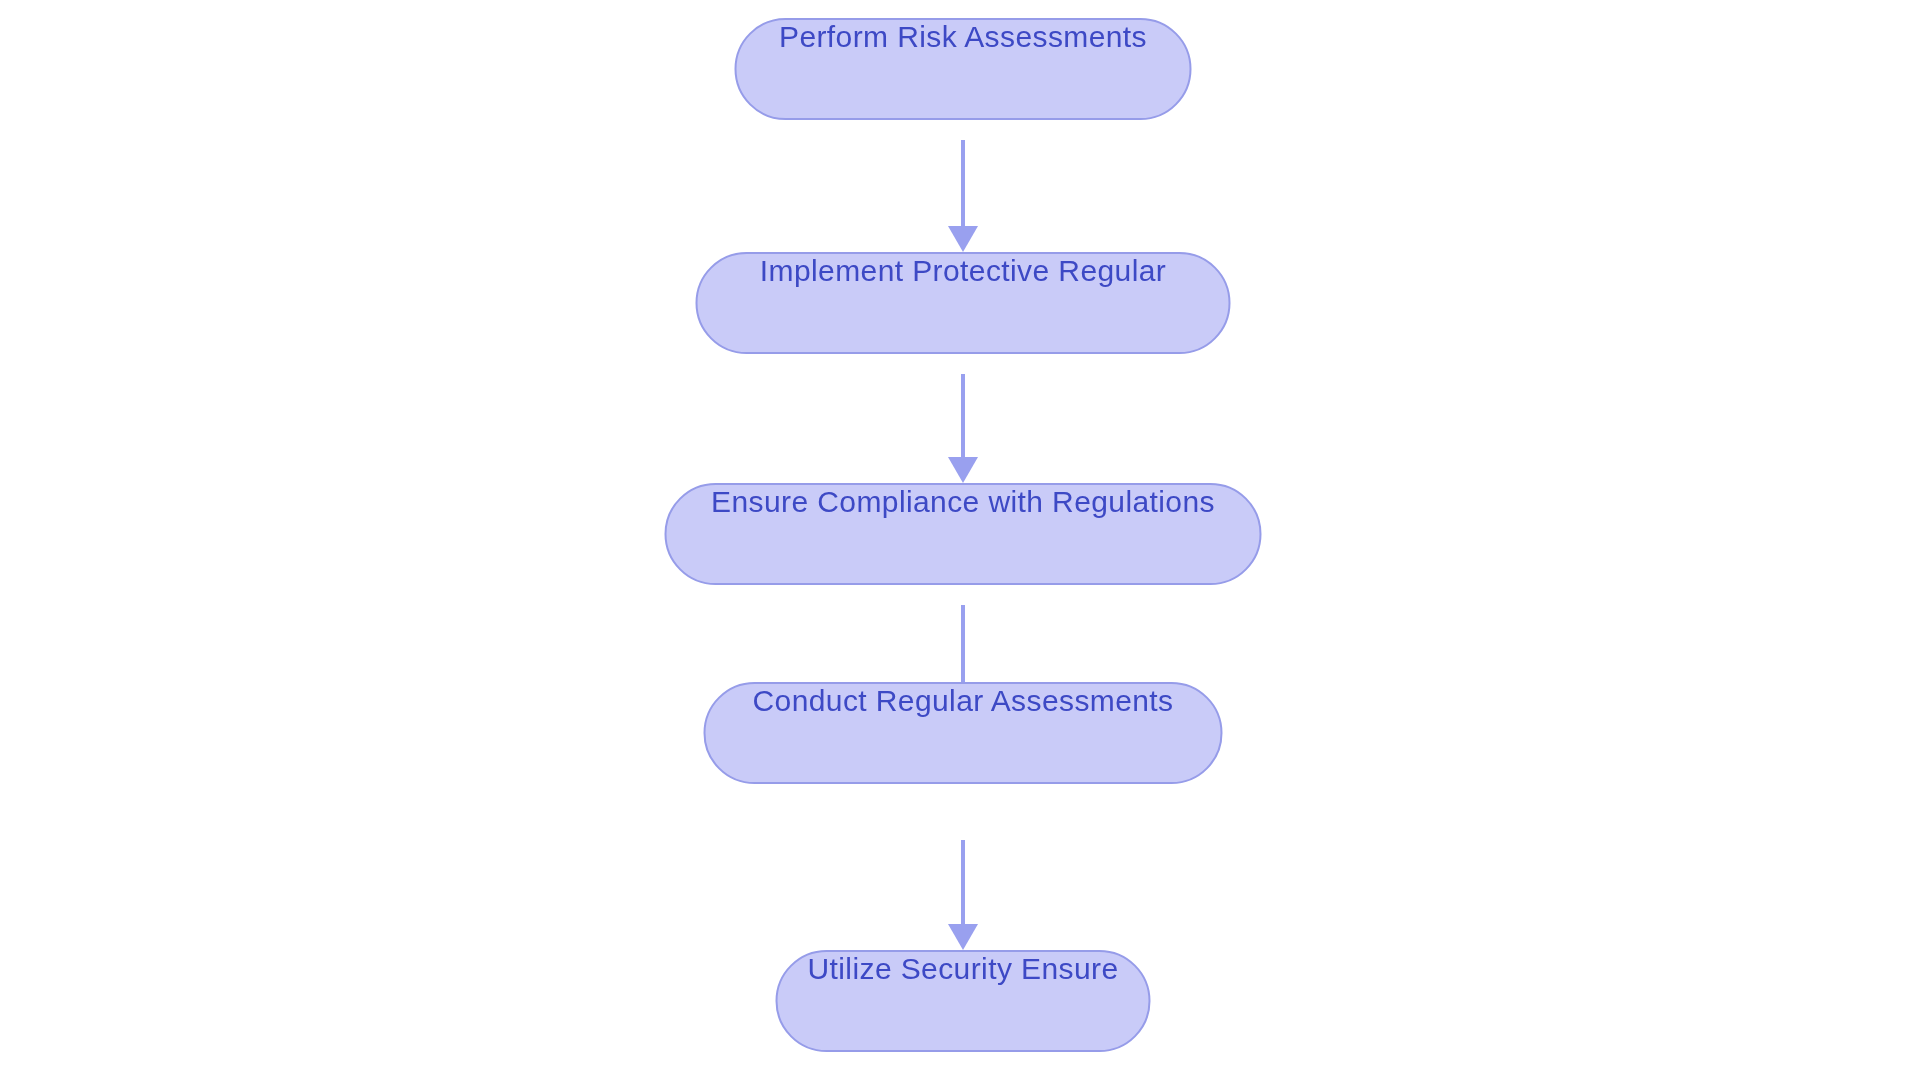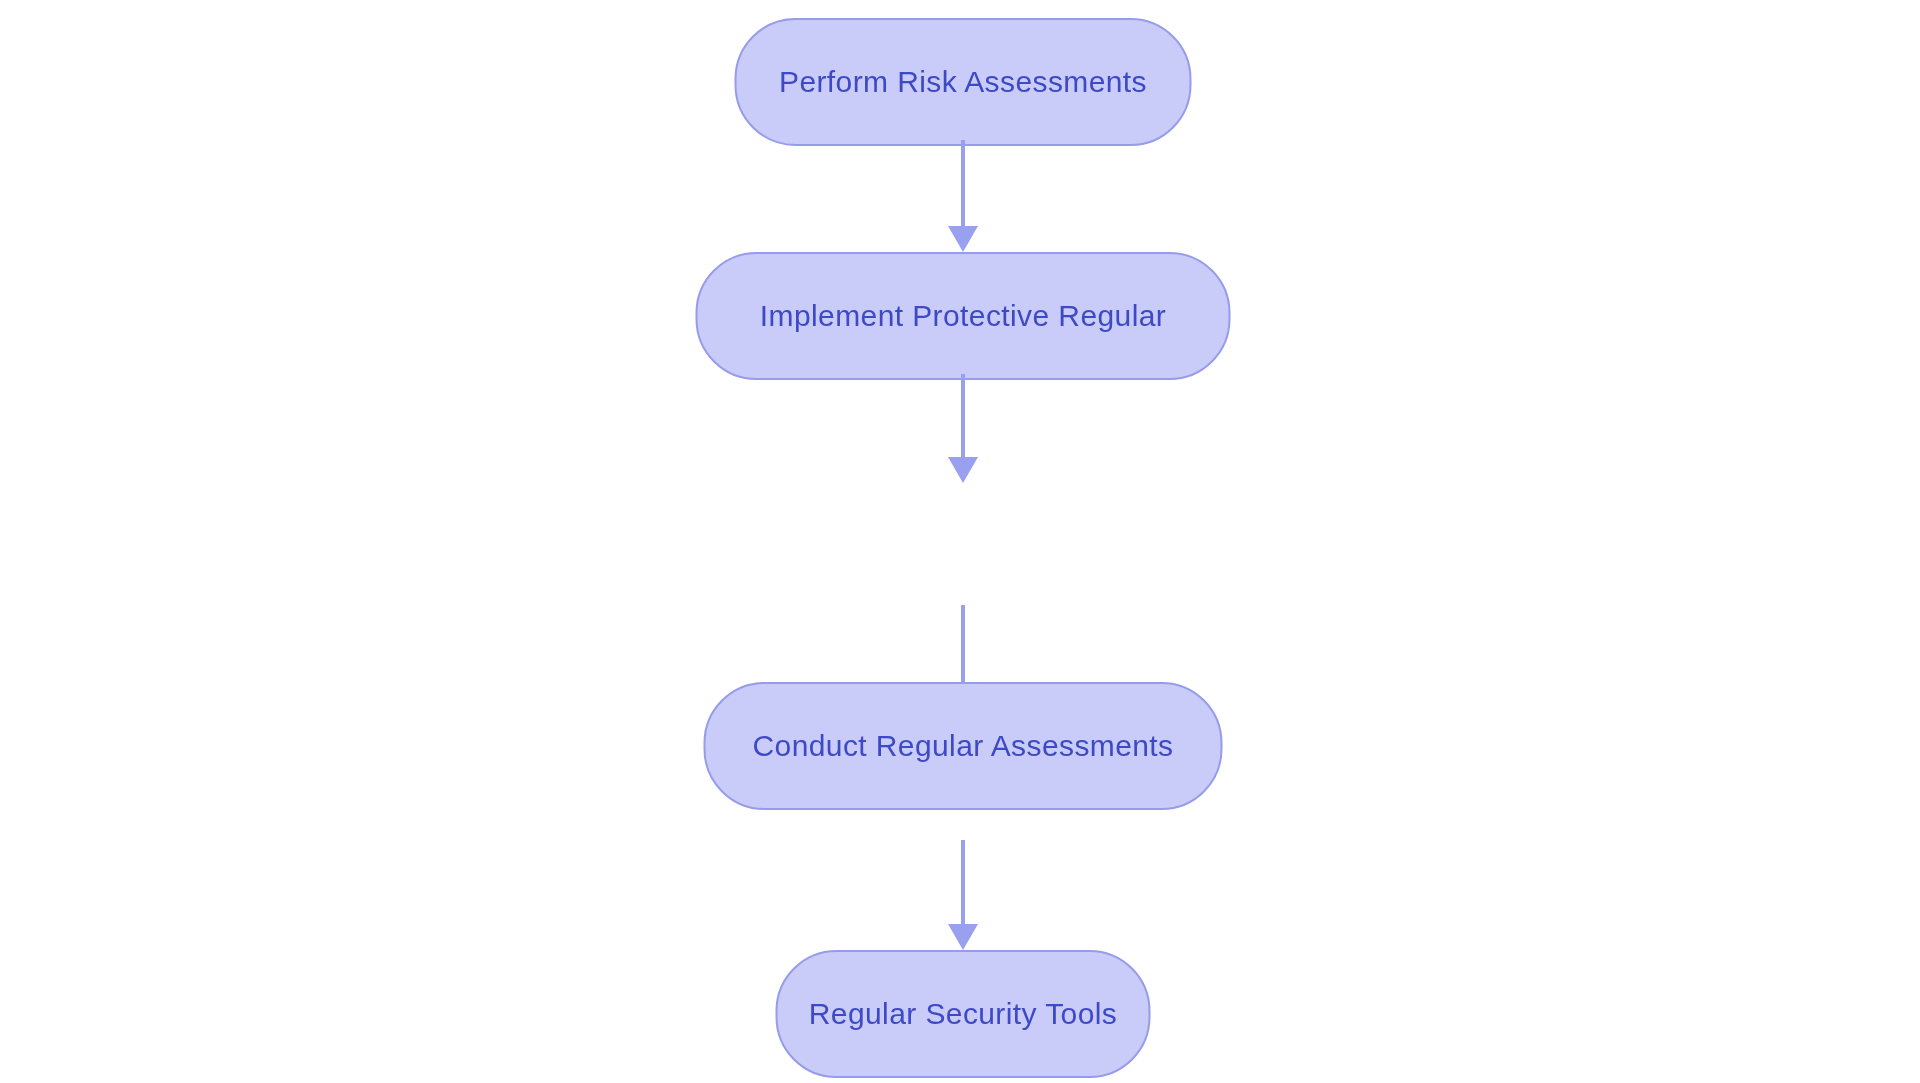--- a/index.html
+++ b/index.html
@@ -17,27 +17,26 @@
     position:relative;
     overflow:hidden;
   }
   .canvas{
     position:absolute;inset:0;
   }
   .node{
     position:absolute;
     left:963px;
     transform:translateX(-50%);
-    height:128px;
+    height:102px;
     border-radius:61px;
     background:var(--node-fill);
     border:2px solid var(--node-border);
     box-sizing:border-box;
     display:flex;
-    align-items:center;
     justify-content:center;
   }
   .node .label{
     color:var(--node-text);
     font-size:30px;
     letter-spacing:0.4px;
     white-space:nowrap;
   }
   .n1{top:18px;width:457px;}
   .n2{top:252px;width:535px;}
@@ -85,32 +84,35 @@
 
   <div class="node n2">
     <span class="label">Implement Protective Regular</span>
   </div>
 
   <div class="arrow a2">
     <div class="stem"></div>
     <div class="head"></div>
   </div>
 
+  <div class="node n3">
+    <span class="label">Ensure Compliance with Regulations</span>
+  </div>
 
   <div class="arrow a3">
     <div class="stem"></div>
     <div class="head"></div>
   </div>
 
   <div class="node n4">
     <span class="label">Conduct Regular Assessments</span>
   </div>
 
   <div class="arrow a4">
     <div class="stem"></div>
     <div class="head"></div>
   </div>
 
   <div class="node n5">
-    <span class="label">Regular Security Tools</span>
+    <span class="label">Utilize Security Ensure</span>
   </div>
 
 </div>
 
 </body></html>

